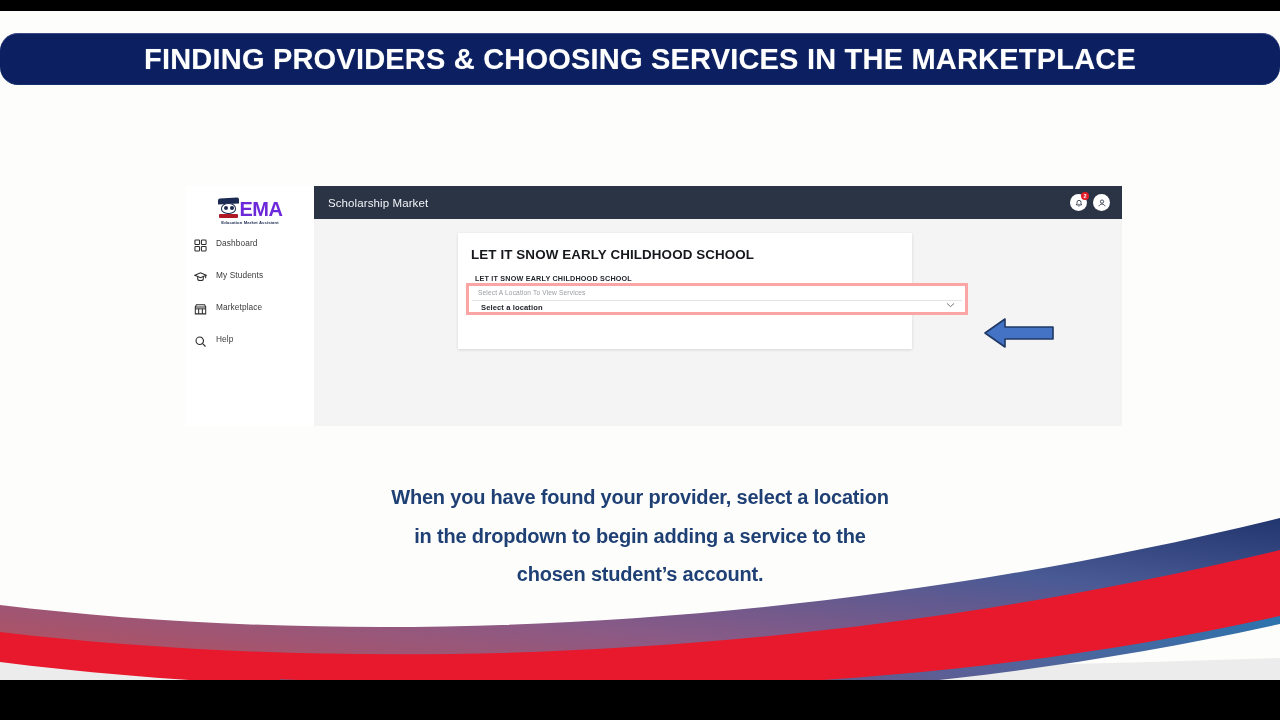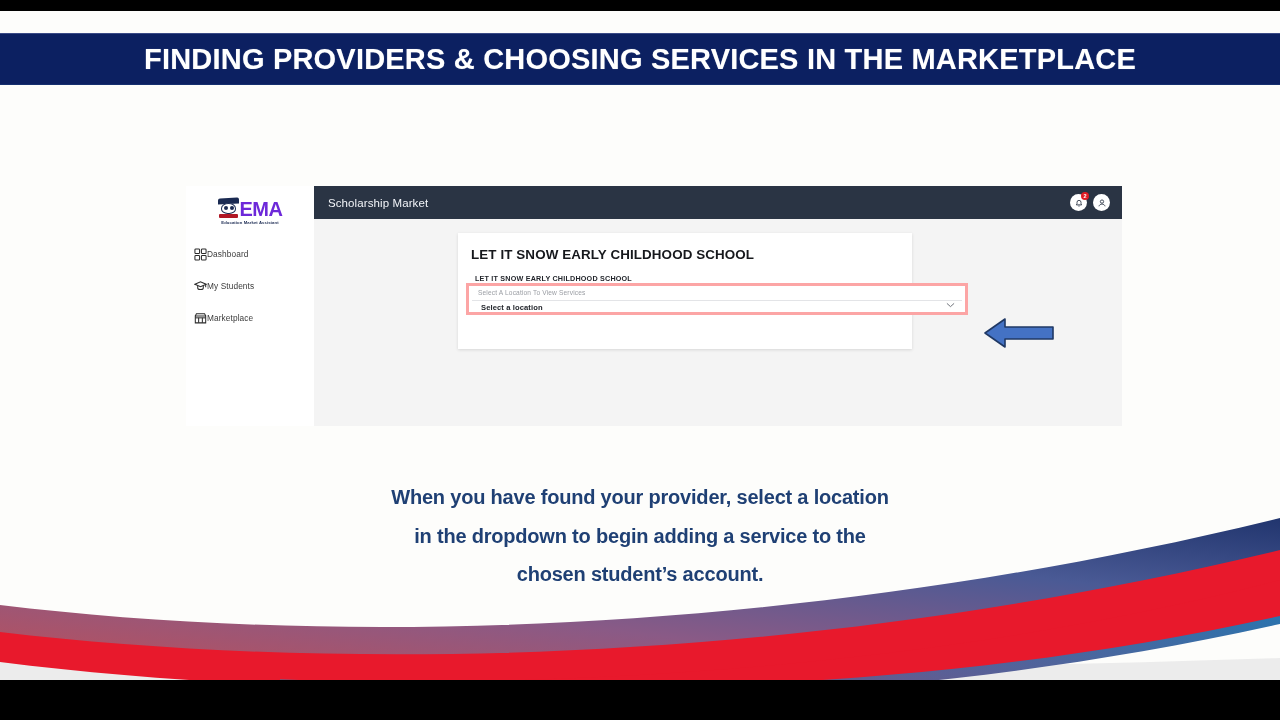--- a/index.html
+++ b/index.html
@@ -46,20 +46,21 @@
     left: 0;
     top: 22px;
     width: 1280px;
     height: 52px;
     background: #0c2061;
     border-top: 1px solid #3a4a86;
     border-bottom: 1px solid #16306f;
     display: flex;
     align-items: center;
     justify-content: center;
+    border-radius: 18px;
   }
   .title-bar .title-text {
     color: #ffffff;
     font-size: 29px;
     font-weight: bold;
     letter-spacing: 0.2px;
     white-space: nowrap;
     text-shadow: 0 0 1px rgba(255,255,255,0.4);
   }
 
@@ -144,21 +145,22 @@
     font-size: 4.2px;
     font-weight: bold;
     color: #1a2a52;
     letter-spacing: 0.1px;
     margin-top: 1px;
   }
 
   .nav-list { margin-top: 10px; }
   .nav-item {
     display: flex;
-    align-items: center;
+    align-items: flex-start;
+    gap: 9px;
     height: 32px;
     padding-left: 7px;
   }
   .nav-icon {
     width: 14px;
     height: 14px;
     flex: 0 0 14px;
     display: flex;
     align-items: center;
     justify-content: center;
@@ -412,20 +414,29 @@
               <svg width="13" height="13" viewBox="0 0 14 14" fill="none" stroke="currentColor" stroke-width="1.1">
                 <path d="M1.4 4.3h11.2v7.4H1.4z"></path>
                 <path d="M1.4 4.3 2.6 2h8.8l1.2 2.3"></path>
                 <path d="M1.4 6.3h11.2"></path>
                 <path d="M5 6.3v5.4M9 6.3v5.4"></path>
               </svg>
             </span>
             <span class="nav-label">Marketplace</span>
           </div>
 
+          <div class="nav-item">
+            <span class="nav-icon">
+              <svg width="13" height="13" viewBox="0 0 14 14" fill="none" stroke="currentColor" stroke-width="1.2">
+                <circle cx="6.2" cy="6.2" r="4"></circle>
+                <path d="M9.3 9.3 12.4 12.4"></path>
+              </svg>
+            </span>
+            <span class="nav-label">Help</span>
+          </div>
 
         </div>
       </div>
 
       <div class="app-main">
 
         <div class="app-topbar">
           <span class="portal-title">Scholarship Market</span>
           <span class="topbar-icons">
             <span class="circle-icon">

